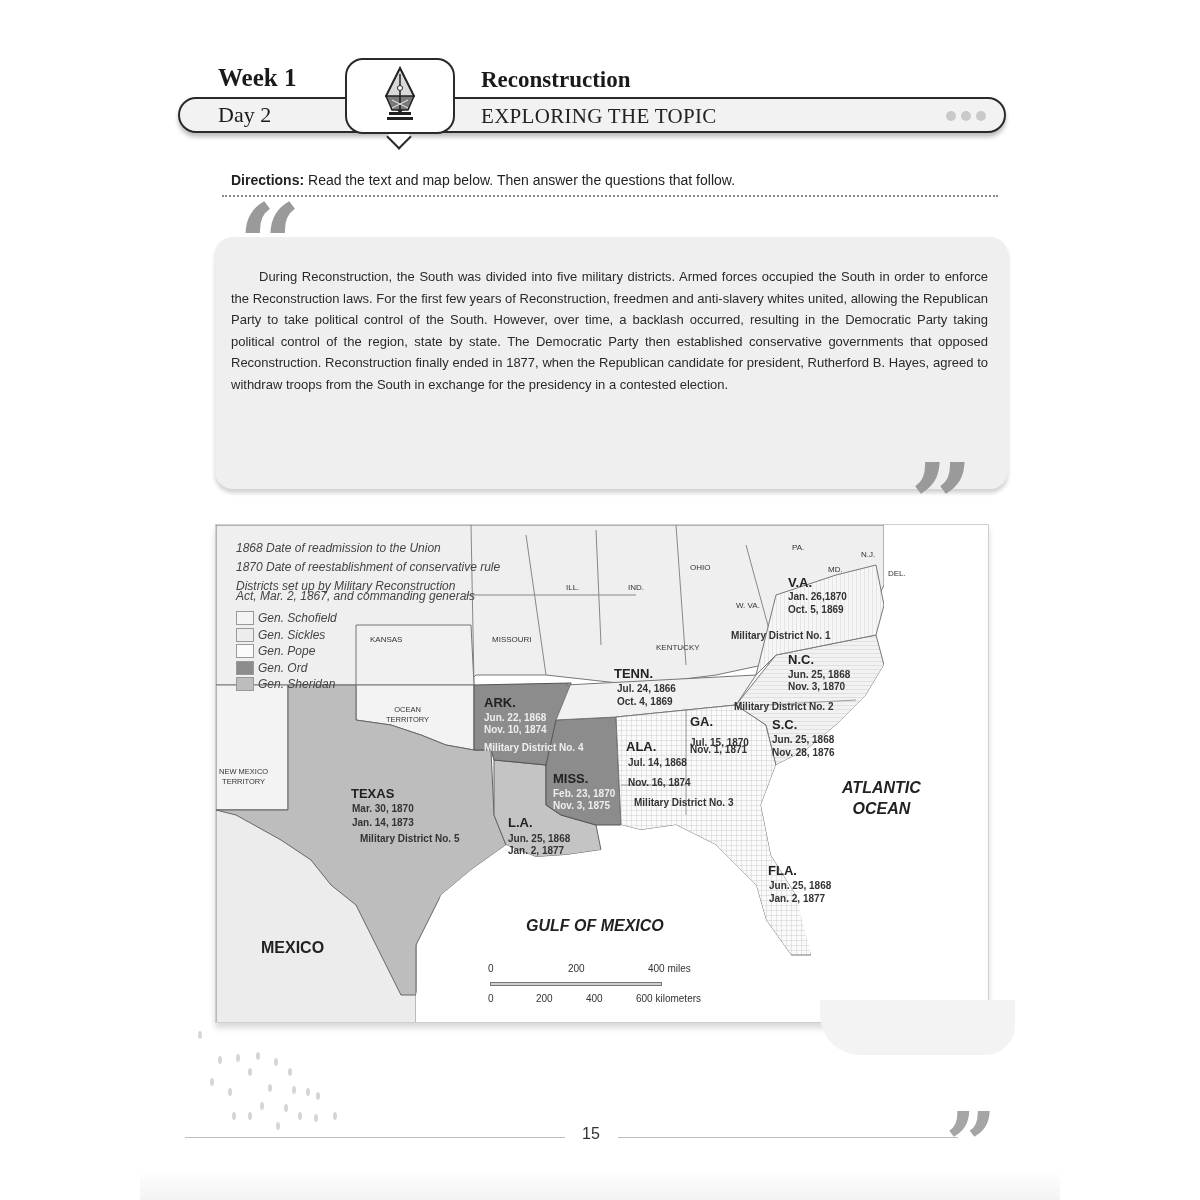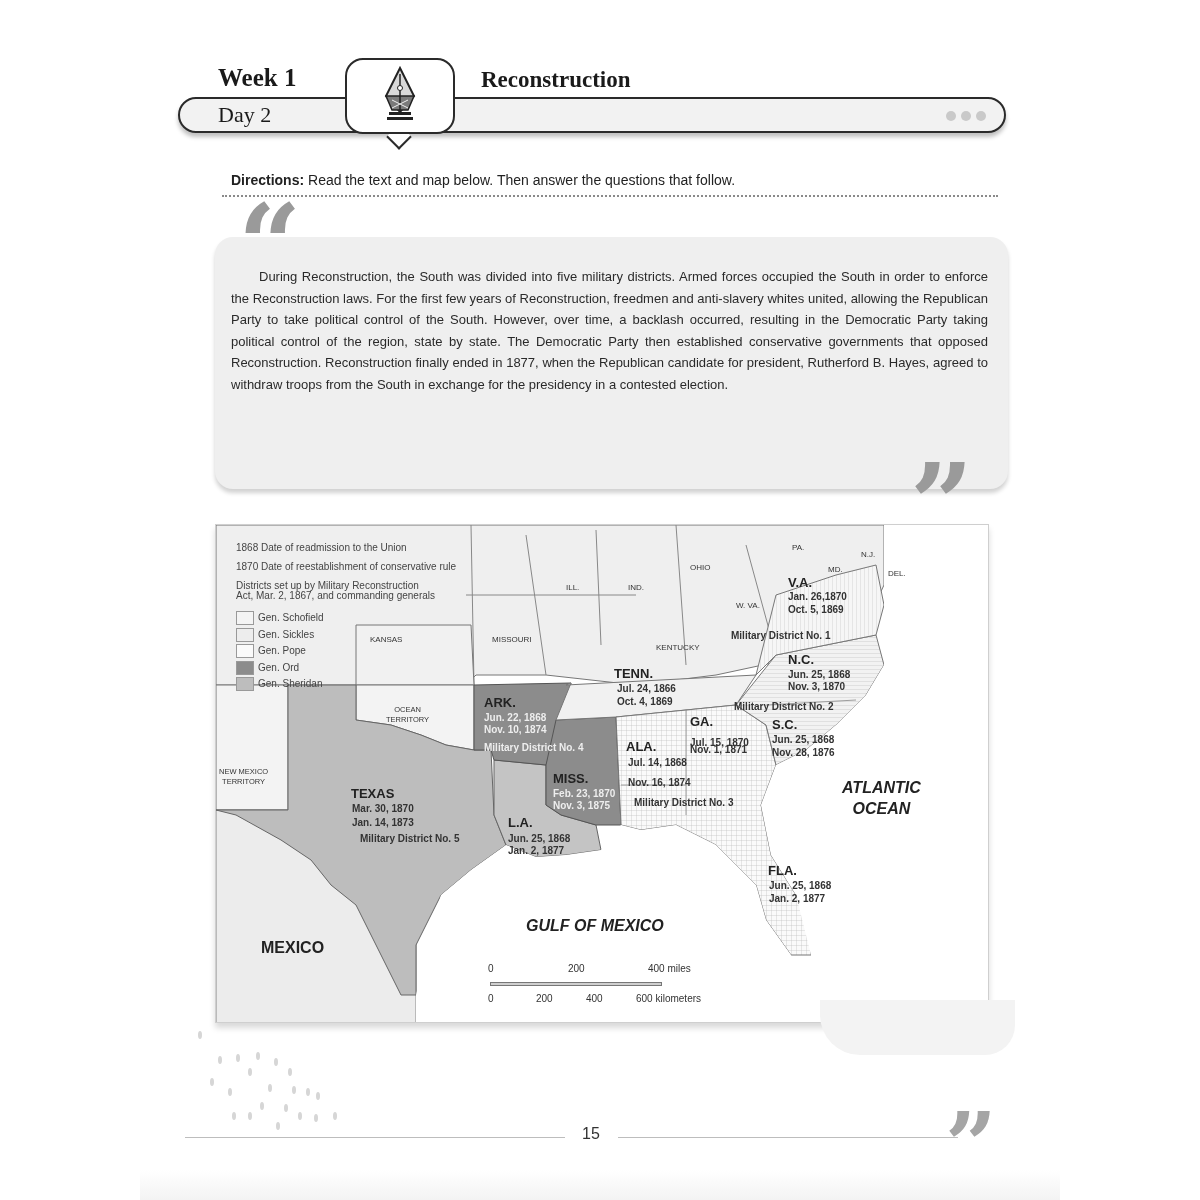--- a/index.html
+++ b/index.html
@@ -42,21 +42,21 @@
   .map-frame { position: absolute; left: 215px; top: 524px; width: 774px; height: 499px;
                background: #fff; border: 1.5px solid #cfcfcf; box-shadow: 0 5px 6px rgba(0,0,0,0.15); overflow: hidden; }
   .map-svg { position: absolute; left: 0; top: 0; }
   .map-label { position: absolute; font-size: 8px; color: #333; white-space: nowrap; }
   .map-label.state { font-size: 13px; font-weight: bold; color: #222; }
   .map-label.date { font-size: 10px; color: #333; line-height: 12px; font-weight: bold; }
   .map-label.water { font-size: 16px; font-weight: bold; font-style: italic; color: #222; text-align: center; line-height: 21px; }
   .map-label.country { font-size: 16px; font-weight: bold; color: #222; }
   .map-label.small { font-size: 7.5px; color: #333; text-align: center; line-height: 10px; }
 
-  .legend { position: absolute; left: 20px; top: 18px; font-size: 10px; color: #444; line-height: 10px; }
+  .legend { position: absolute; left: 20px; top: 18px; font-size: 12px; color: #444; line-height: 10px; font-style: italic; }
   .legend .row { margin-bottom: 9px; }
   .legend .sw-row { display: flex; align-items: center; height: 16.5px; }
   .legend .sw { width: 18px; height: 14px; border: 1px solid #999; margin-right: 4px; }
 
   .scale { position: absolute; left: 272px; top: 438px; width: 260px; height: 45px; font-size: 10px; color: #333; }
 
   
   .splatter { position: absolute; left: 190px; top: 1020px; width: 230px; height: 110px; }
   .grey-swoosh { position: absolute; left: 820px; top: 1000px; width: 195px; height: 55px; background: #f3f3f3;
                  border-radius: 0 0 30px 40px; }
@@ -69,20 +69,21 @@
                  background: linear-gradient(#ffffff, #f3f3f3); }
 </style>
 </head>
 <body>
 
 <div class="header">
   <div class="pill"></div>
   <div class="week-label">Week 1</div>
   <div class="day-label">Day 2</div>
   <div class="topic-title">Reconstruction</div>
+  <div class="subtitle">EXPLORING THE TOPIC</div>
   <div class="dots">
       <span></span>
       <span></span>
       <span></span>
     </div>
   <div class="bubble-tail"></div>
   <div class="bubble"></div>
   <svg class="bubble-icon" viewBox="0 0 40 58">
     <polygon points="20,2 34,30 20,46 6,30" fill="#d8d8d8" stroke="#222" stroke-width="2"></polygon>
     <polygon points="6,30 34,30 28,44 12,44" fill="#7a7a7a" stroke="#222" stroke-width="1.5"></polygon>

